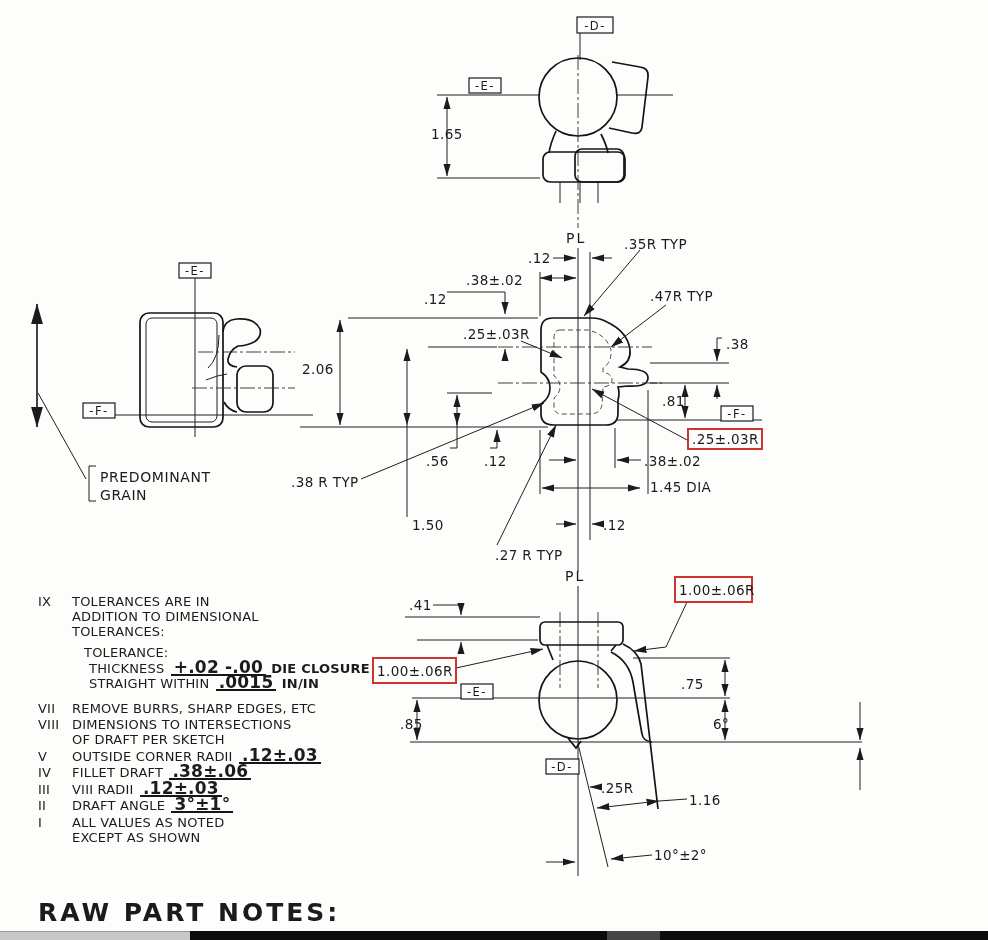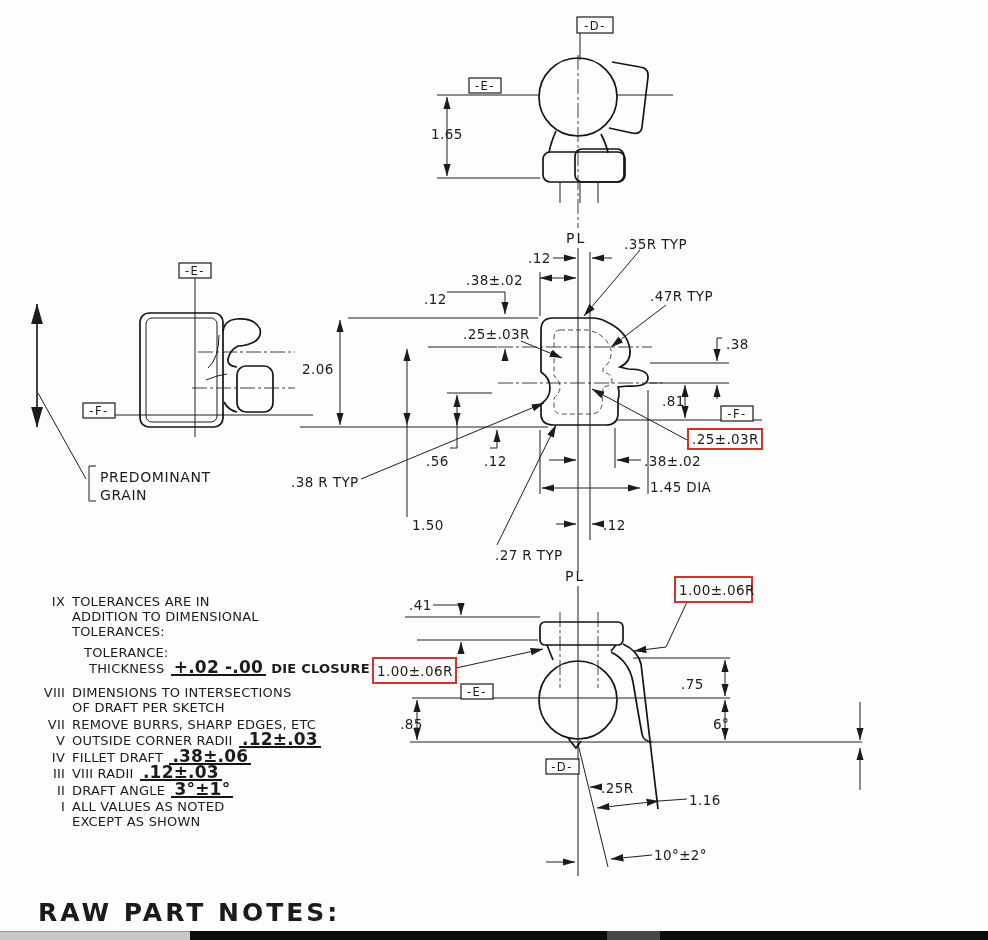--- a/index.html
+++ b/index.html
@@ -13,21 +13,21 @@
   .grain{font-size:14px;letter-spacing:.6px;}
   .s{stroke:#1e1e1e;stroke-width:1;fill:none;}
   .o{stroke:#141414;stroke-width:1.7;fill:none;}
   .cl{stroke:#2b2b2b;stroke-width:.9;fill:none;stroke-dasharray:15 3 3 3;}
   .hid{stroke:#3a3a3a;stroke-width:.9;fill:none;stroke-dasharray:5 3;}
   .red{stroke:#cf3530;stroke-width:2;fill:none;}
   .dbox{stroke:#1b1b1b;stroke-width:1.2;fill:#fdfdfc;}
   
   .notes{position:absolute;left:38px;top:594px;width:330px;font-size:13px;letter-spacing:.2px;line-height:15px;}
   .nrow{display:flex;align-items:flex-start;}
-  .nnum{flex:0 0 34px;text-align:right;padding-right:7px;box-sizing:border-box;}
+  .nnum{flex:0 0 34px;text-align:left;padding-right:7px;box-sizing:border-box;}
   .ntext span{display:block;}
   .tolblock{margin-left:46px;margin-top:7px;line-height:14.5px;}
   .tolrow{margin-left:5px;white-space:nowrap;}
   .hw{display:inline-block;font-size:17px;font-weight:bold;line-height:13px;
       border-bottom:2px solid #161616;padding:0 3px;margin:0 1px -2px 2px;vertical-align:baseline;}
   .nsuffix{font-weight:bold;}
   .nlist{margin-top:9px;}
   .nlist .nrow{margin-bottom:1.5px;}
   .rawnotes{position:absolute;left:38px;top:898px;font-size:25px;font-weight:bold;letter-spacing:3px;}
   .partnum{position:absolute;left:522px;top:942px;font-size:25px;letter-spacing:4px;}
@@ -306,36 +306,41 @@
       <span>TOLERANCES:</span>
     </span>
   </div>
   <div class="tolblock">
     <div>TOLERANCE:</div>
     <div class="tolrow">
       <span>THICKNESS</span>
       <span class="hw">+.02 -.00</span>
       <span class="nsuffix">DIE CLOSURE</span>
     </div>
+    <div class="tolrow">
+      <span>STRAIGHT WITHIN</span>
+      <span class="hw">.0015</span>
+      <span class="nsuffix">IN/IN</span>
+    </div>
   </div>
   <div class="nlist">
+    <div class="nrow">
+      <span class="nnum">VII</span>
+      <span class="ntext">
+            <span>REMOVE BURRS, SHARP EDGES, ETC</span>
+          </span>
+    </div>
     <div class="nrow">
       <span class="nnum">VIII</span>
       <span class="ntext">
         <span>DIMENSIONS TO INTERSECTIONS</span>
         <span>OF DRAFT PER SKETCH</span>
       </span>
     </div>
     <div class="nrow">
-      <span class="nnum">VII</span>
-      <span class="ntext">
-            <span>REMOVE BURRS, SHARP EDGES, ETC</span>
-          </span>
-    </div>
-    <div class="nrow">
       <span class="nnum">V</span>
       <span><span>OUTSIDE CORNER RADII</span>
       <span class="hw">.12±.03</span></span>
     </div>
     <div class="nrow">
       <span class="nnum">IV</span>
       <span><span>FILLET DRAFT</span>
       <span class="hw">.38±.06</span></span>
     </div>
     <div class="nrow">

